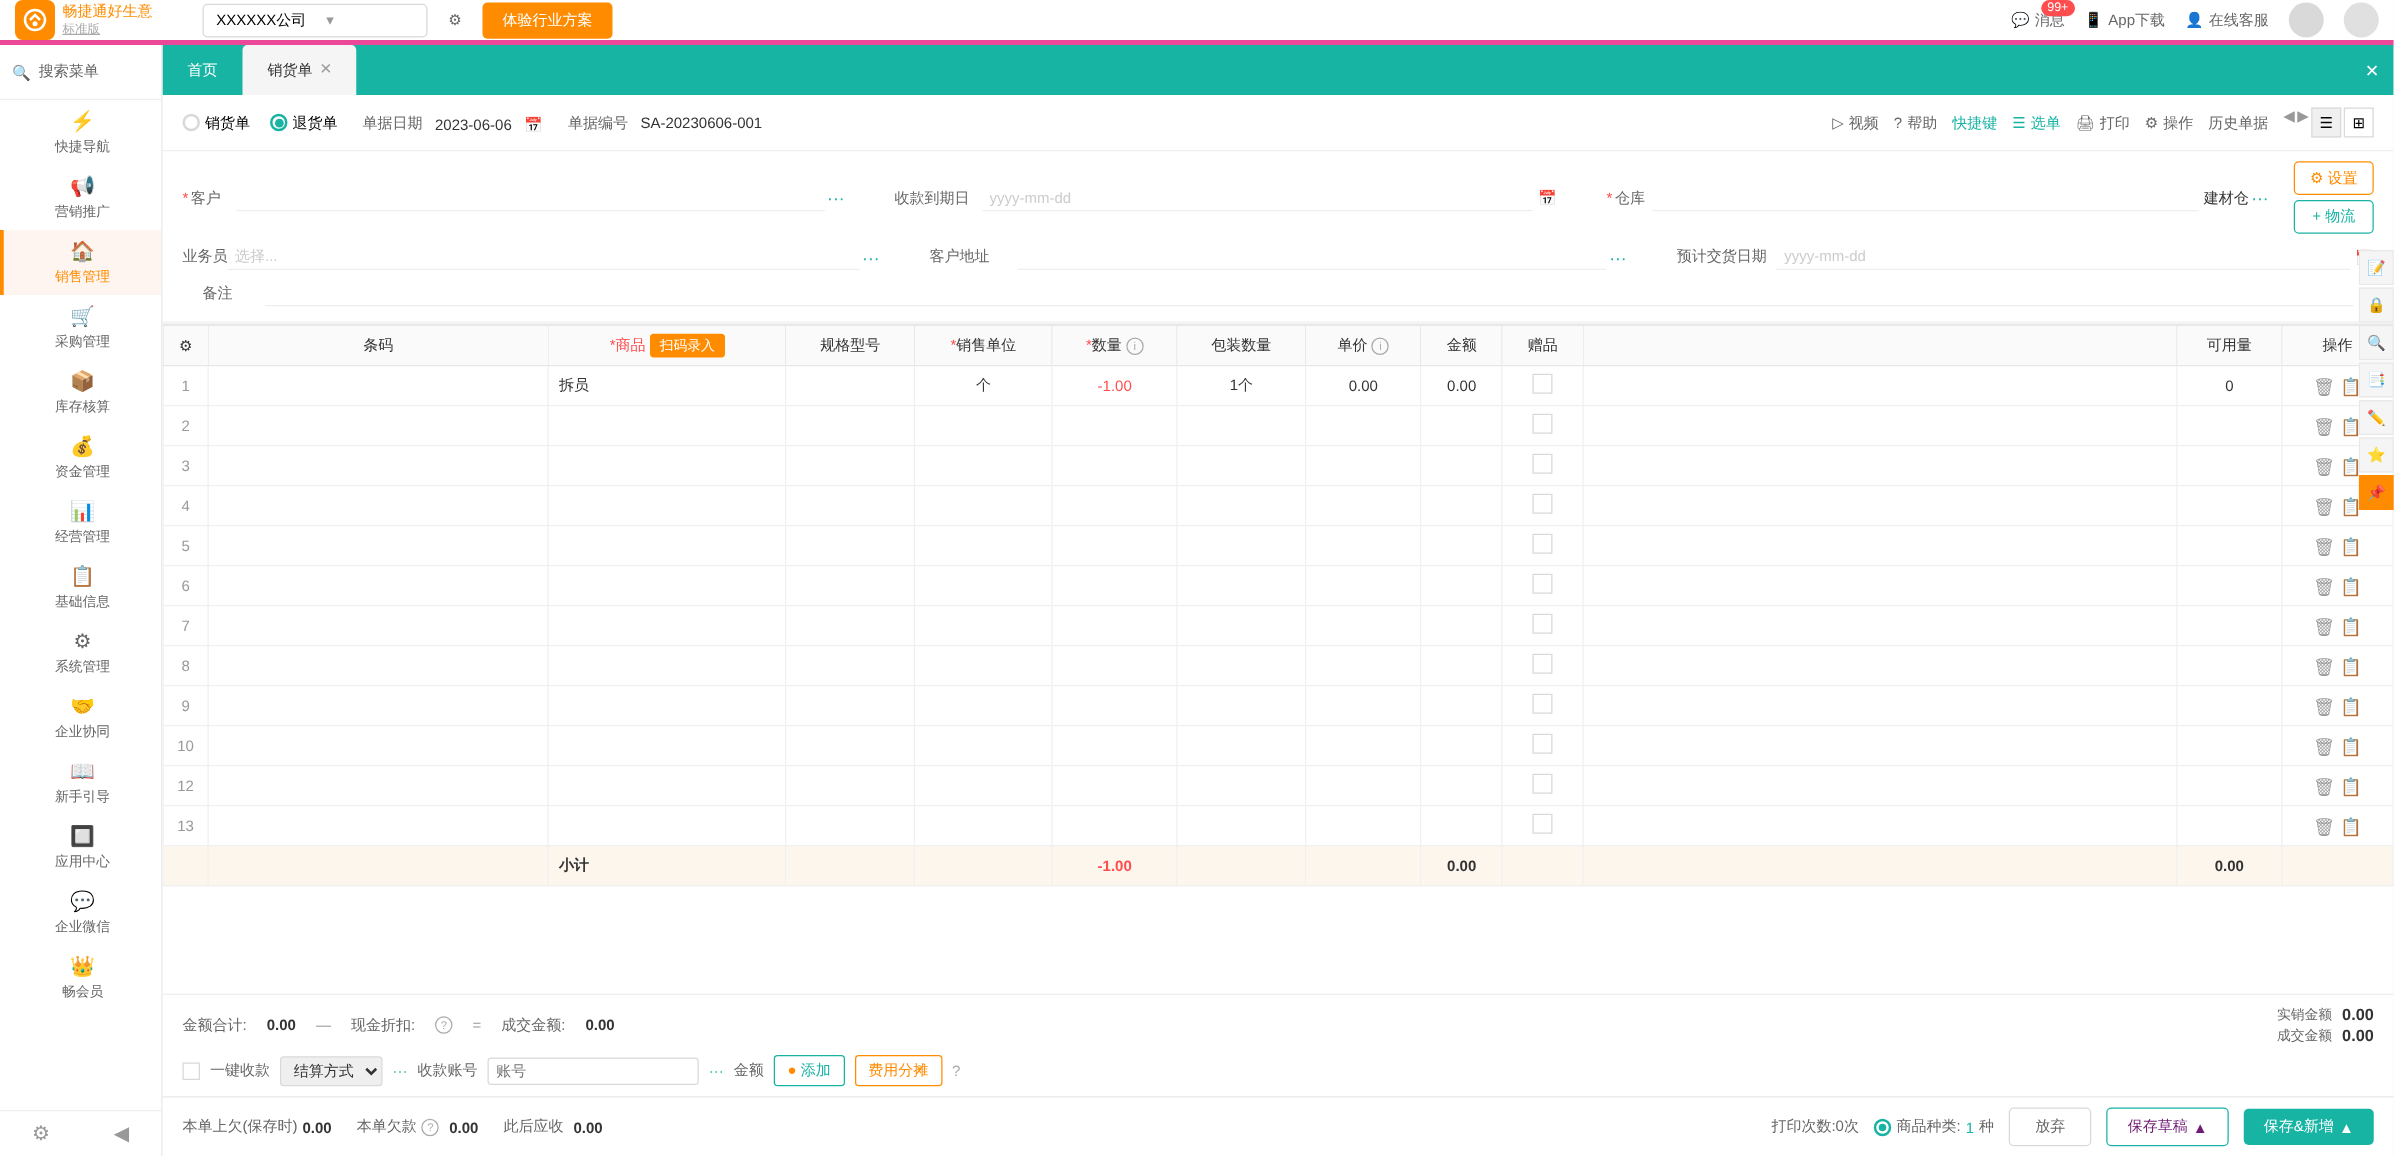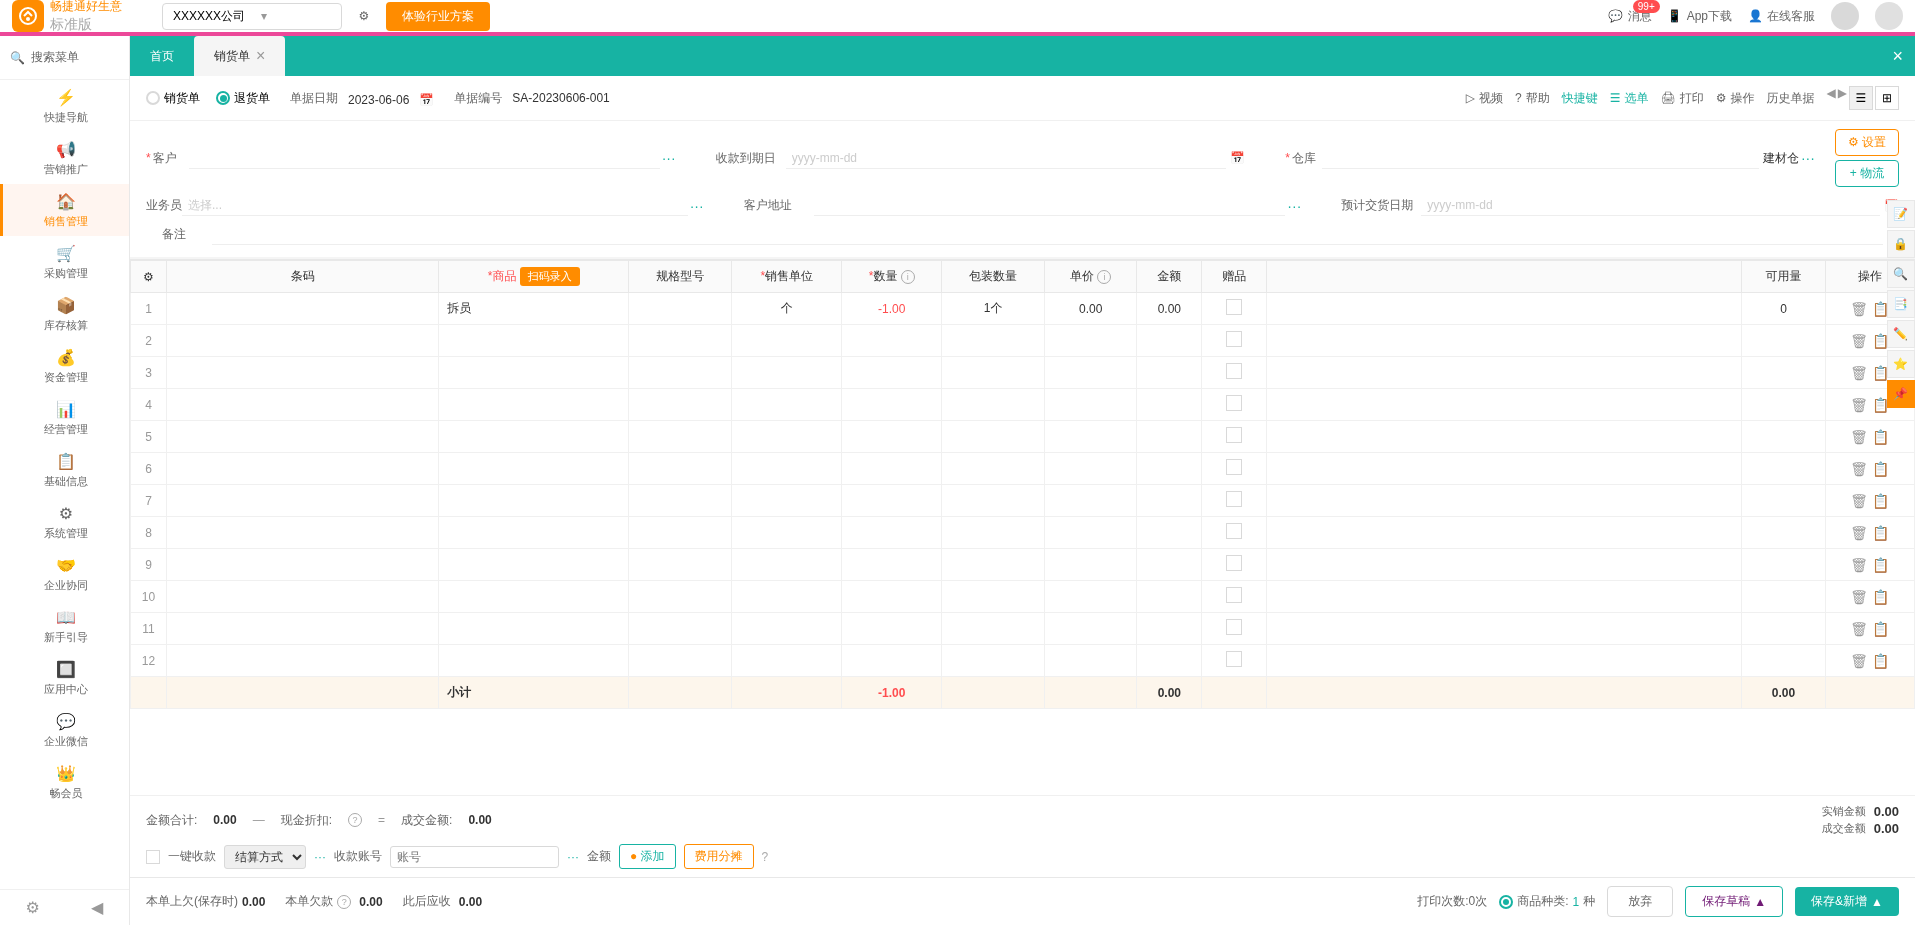--- a/index.html
+++ b/index.html
@@ -120,21 +120,21 @@
   <div class="logo-area">
     <div class="logo-icon">
       <svg width="20" height="20" viewBox="0 0 20 20">
           <circle cx="10" cy="10" r="8" fill="none" stroke="white" stroke-width="2"></circle>
           <path d="M6 10 L10 6 L14 10" stroke="white" stroke-width="2" fill="none"></path>
           <circle cx="10" cy="13" r="2" fill="white"></circle>
         </svg>
     </div>
     <div style="font-size:11px;color:#ff8c00;line-height:1.4;">
       <div>畅捷通好生意</div>
-      <div style="font-size:14px;color:#aaa;">标准版</div>
+      <div style="font-size:10px;color:#aaa;text-decoration:underline;">标准版</div>
     </div>
   </div>
   <div style="width:20px;"></div>
   <div class="company-selector">
     <span>XXXXXX公司</span>
     <span style="color:#999;">▾</span>
   </div>
   <div class="settings-icon-btn">⚙</div>
   <button class="trial-btn">体验行业方案</button>
   <div class="header-right">
@@ -584,41 +584,41 @@
       <td></td>
       <td></td>
       <td>
         <div class="action-col">
           <span class="action-icon">🗑</span>
           <span class="action-icon">📋</span>
         </div>
       </td>
     </tr>
             <tr>
-      <td><span class="row-num">11</span></td>
-      <td><input style="border: none; outline: none; width: 100%; text-align: center;"></td>
-      <td style="text-align:left;"></td>
-      <td></td>
-      <td></td>
-      <td style="color:#333;"></td>
-      <td></td>
-      <td></td>
-      <td></td>
-      <td><div class="checkbox-cell"></div></td>
-      <td></td>
-      <td></td>
-      <td>
-        <div class="action-col">
-          <span class="action-icon">🗑</span>
-          <span class="action-icon">📋</span>
-        </div>
-      </td>
-    </tr>
-            <tr>
       <td><span class="row-num">12</span></td>
+      <td><input style="border: none; outline: none; width: 100%; text-align: center;"></td>
+      <td style="text-align:left;"></td>
+      <td></td>
+      <td></td>
+      <td style="color:#333;"></td>
+      <td></td>
+      <td></td>
+      <td></td>
+      <td><div class="checkbox-cell"></div></td>
+      <td></td>
+      <td></td>
+      <td>
+        <div class="action-col">
+          <span class="action-icon">🗑</span>
+          <span class="action-icon">📋</span>
+        </div>
+      </td>
+    </tr>
+            <tr>
+      <td><span class="row-num">13</span></td>
       <td><input style="border: none; outline: none; width: 100%; text-align: center;"></td>
       <td style="text-align:left;"></td>
       <td></td>
       <td></td>
       <td style="color:#333;"></td>
       <td></td>
       <td></td>
       <td></td>
       <td><div class="checkbox-cell"></div></td>
       <td></td>

